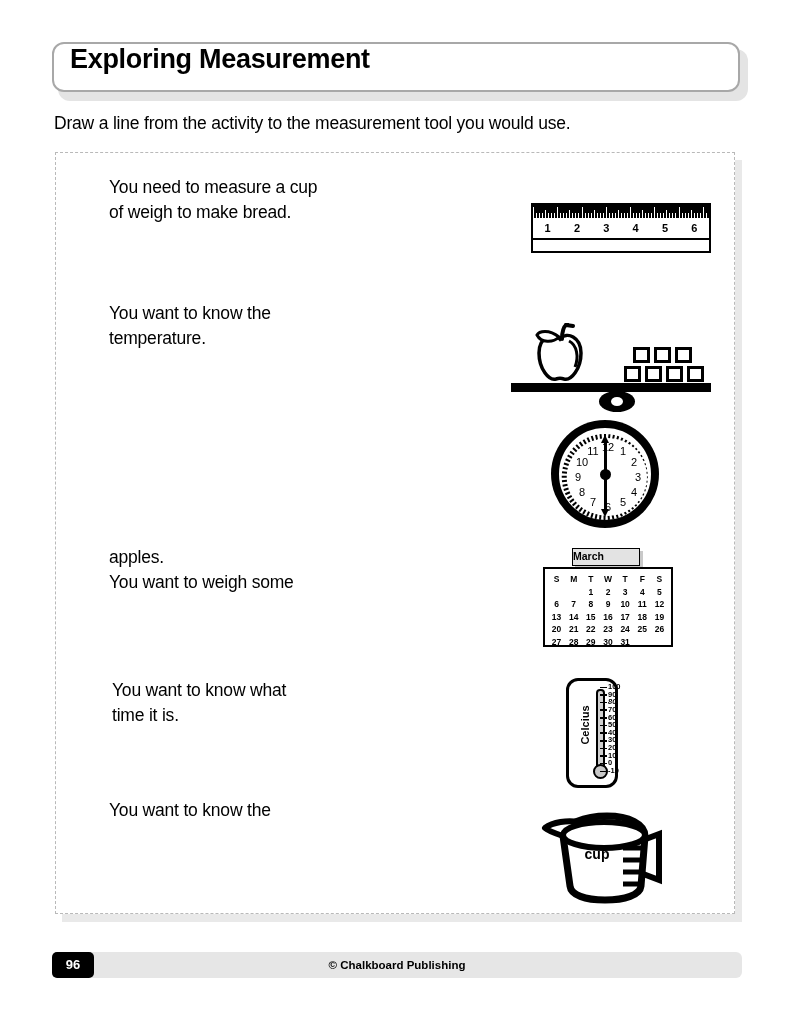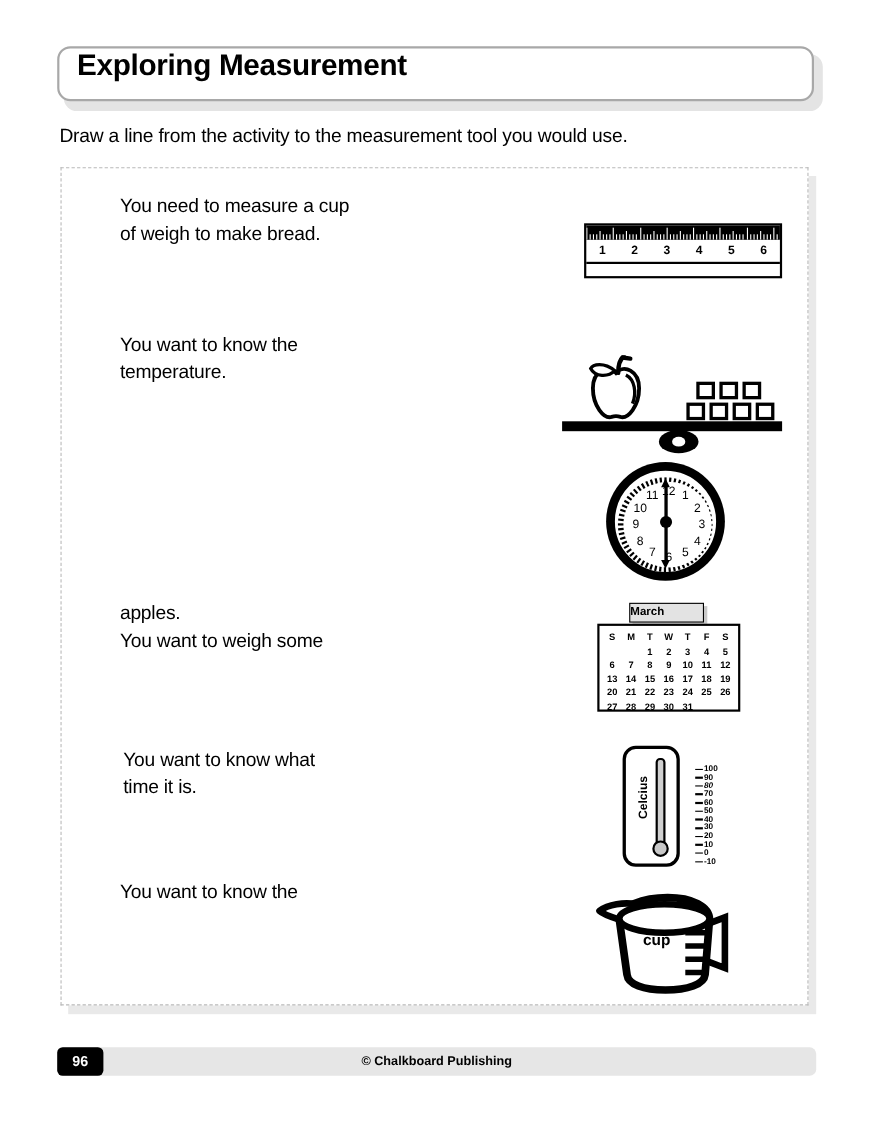--- a/index.html
+++ b/index.html
@@ -384,24 +384,23 @@
     top: 38px;
     width: 60px;
     font-size: 11px;
     font-weight: bold;
     text-align: center;
     transform: rotate(-90deg);
   }
   .thermo-scale {
     position: absolute;
     left: 37px;
-    top: 14px;
+    top: 2px;
     width: 30px;
     height: 92px;
-    margin-left: 32px;
   }
   .thermo-scale .sc {
     position: absolute;
     left: 0;
     width: 30px;
     height: 8px;
     font-size: 7.5px;
     font-weight: bold;
     line-height: 8px;
     white-space: nowrap;

